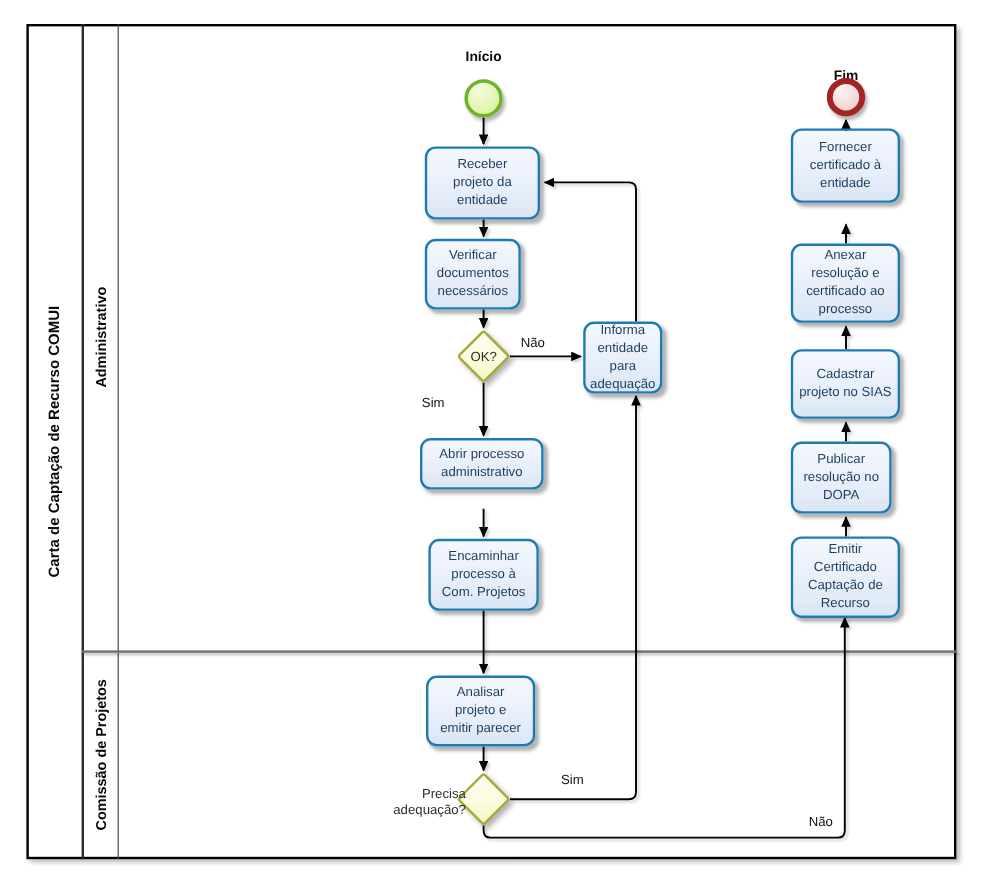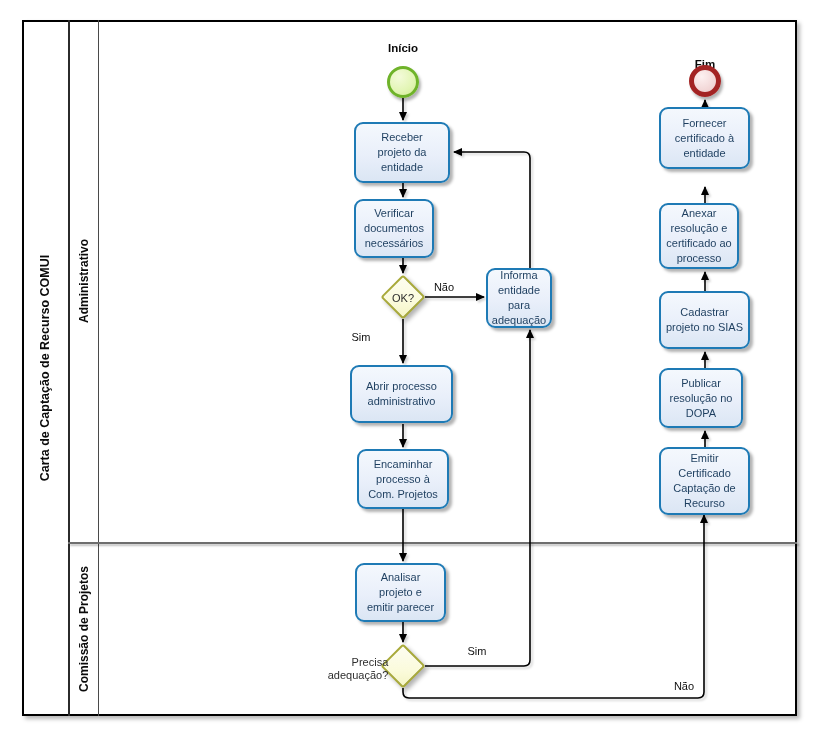--- a/index.html
+++ b/index.html
@@ -122,42 +122,42 @@
   <div class="task" style="left:354px;top:199px;width:80px;height:59px;">
     <span class="ml">Verificar
 documentos
 necessários</span>
   </div>
   <div class="task" style="left:486px;top:268px;width:66px;height:60px;">
     <span class="ml">Informa
 entidade para
 adequação</span>
   </div>
-  <div class="task" style="left:350px;top:365px;width:103px;height:58px;">
+  <div class="task" style="left:350px;top:365px;width:103px;height:43px;">
     <span class="ml">Abrir processo
 administrativo</span>
   </div>
   <div class="task" style="left:357px;top:449px;width:92px;height:60px;">
     <span class="ml">Encaminhar
 processo à
 Com. Projetos</span>
   </div>
 
   <div class="task" style="left:355px;top:563px;width:91px;height:59px;">
     <span class="ml">Analisar
 projeto e
 emitir parecer</span>
   </div>
 
   <div class="task" style="left:659px;top:107px;width:91px;height:62px;">
     <span class="ml">Fornecer
 certificado à
 entidade</span>
   </div>
-  <div class="task" style="left:659px;top:203px;width:80px;height:66px;">
+  <div class="task" style="left:659px;top:203px;width:91px;height:66px;">
     <span class="ml">Anexar
 resolução e
 certificado ao
 processo</span>
   </div>
   <div class="task" style="left:659px;top:291px;width:91px;height:58px;">
     <span class="ml">Cadastrar
 projeto no SIAS</span>
   </div>
   <div class="task" style="left:659px;top:368px;width:84px;height:60px;">

